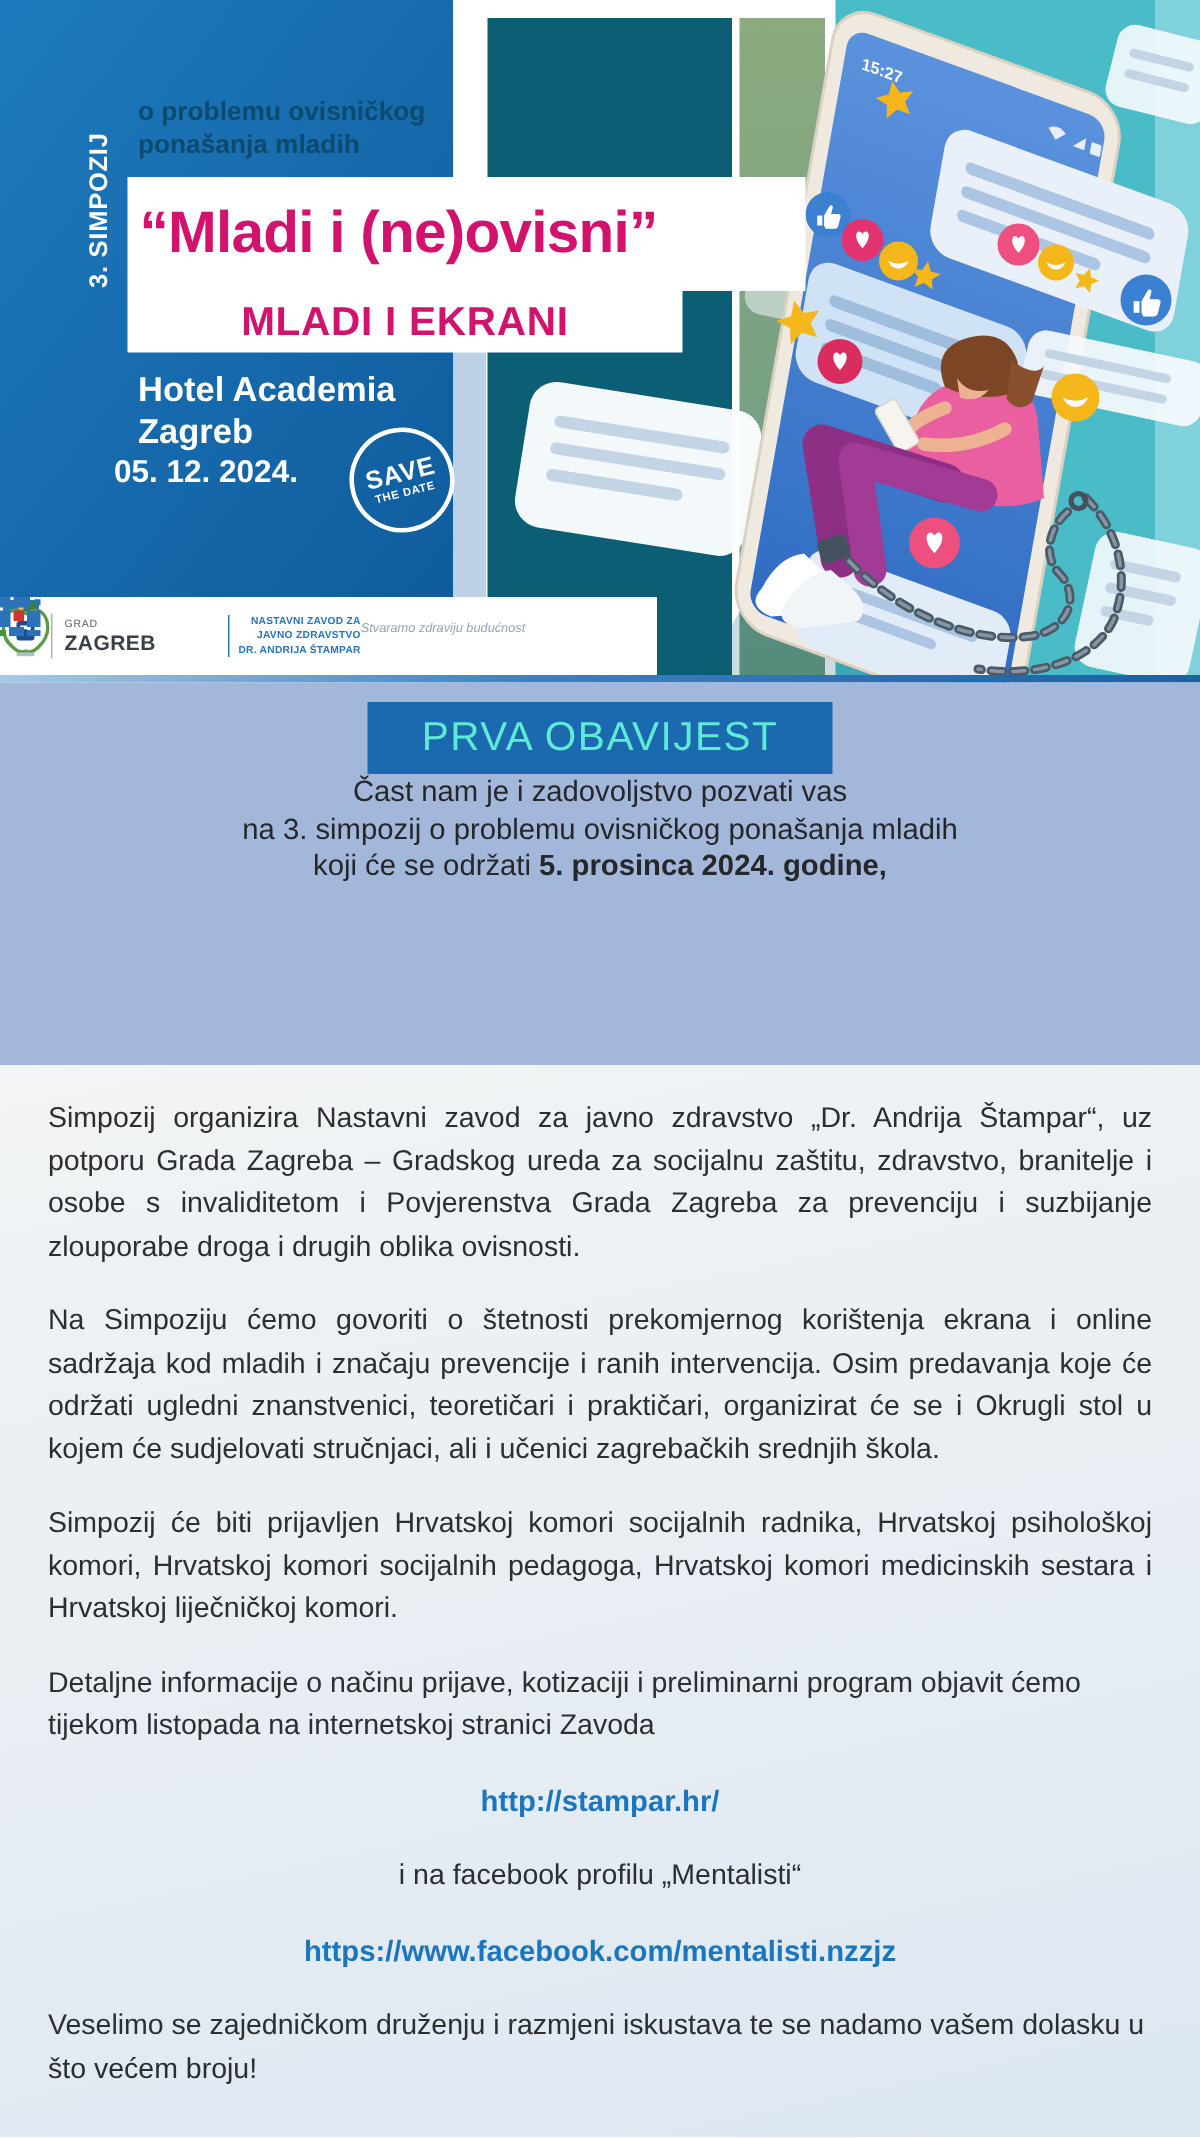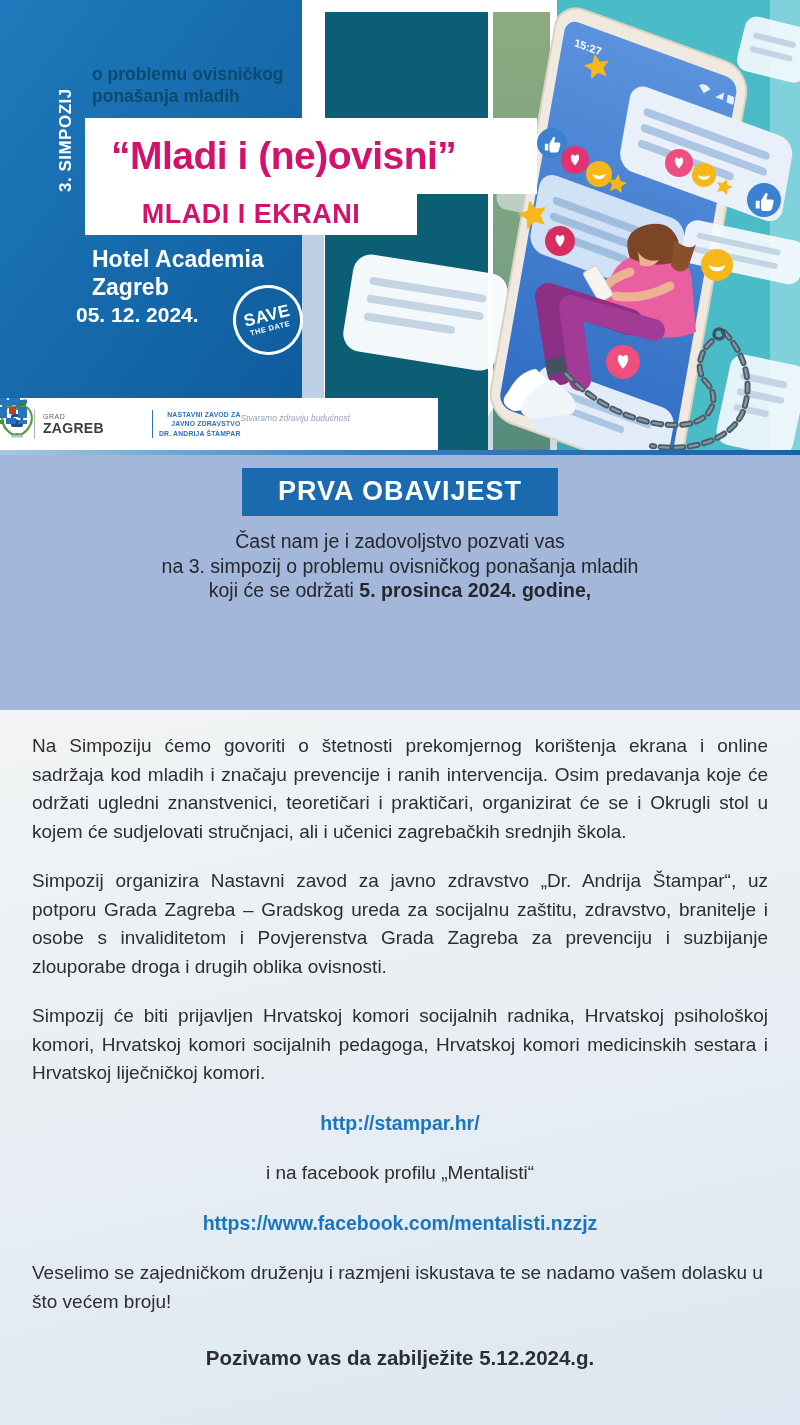--- a/index.html
+++ b/index.html
@@ -7,23 +7,23 @@
         font-family:"Liberation Sans", sans-serif;background:#fff;}
 
   
   .banner{position:absolute;left:0;top:0;width:800px;height:455px;background:#fff;}
   .banner svg{position:absolute;left:0;top:0;}
   .vtext{position:absolute;left:56px;top:192px;transform:rotate(-90deg);transform-origin:0 0;
          color:#fff;font-weight:bold;font-size:17px;letter-spacing:.5px;white-space:nowrap;}
   .kicker{position:absolute;left:92px;top:63px;color:#0c4a6e;font-weight:bold;
           font-size:17.5px;line-height:1.28;}
   .titlebox1{position:absolute;left:85px;top:118px;width:452px;height:76px;background:#fff;
-             display:flex;align-items:center;padding-left:26px;box-sizing:border-box;}
+             display:flex;align-items:center;padding-left:8px;box-sizing:border-box;}
   .titlebox1 span{color:#d2136e;font-weight:bold;font-size:39px;letter-spacing:-0.5px;white-space:nowrap;}
-  .titlebox2{position:absolute;left:85px;top:194px;width:332px;height:41px;background:#fff;
+  .titlebox2{position:absolute;left:85px;top:194px;width:370px;height:41px;background:#fff;
              display:flex;align-items:center;justify-content:center;}
   .titlebox2 span{color:#d2136e;font-weight:bold;font-size:27px;letter-spacing:.5px;}
   .venue{position:absolute;left:92px;top:245px;color:#fff;font-weight:bold;font-size:23px;line-height:1.22;}
   .bigdate{position:absolute;left:76px;top:303px;color:#fff;font-weight:bold;font-size:21px;}
   .stamp{position:absolute;left:233px;top:285px;width:64px;height:64px;border:3px solid #fff;
          border-radius:50%;transform:rotate(-14deg);color:#fff;display:flex;flex-direction:column;
          align-items:center;justify-content:center;line-height:1;}
   .stamp .s1{font-weight:bold;font-size:17px;letter-spacing:.5px;}
   .stamp .s2{font-weight:bold;font-size:7.5px;letter-spacing:.5px;margin-top:1px;}
 
@@ -39,24 +39,24 @@
   .lg-apple{margin-left:24px;}
   .lg-stampar{margin-left:18px;display:flex;flex-direction:row;text-align:right;}
   .lg-st-row{display:flex;align-items:center;}
   .lg-st-text{margin-left:6px;padding-left:6px;border-left:1px solid #2a72b9;
               font-size:6.8px;font-weight:bold;color:#2a72b9;line-height:1.35;letter-spacing:.2px;}
   .lg-tagline{font-size:8.5px;font-style:italic;color:#94a2b3;margin-top:3px;}
 
   
   .announce{position:absolute;left:0;top:455px;width:800px;height:255px;background:#a3b7da;
             text-align:center;box-sizing:border-box;padding-top:13px;color:#25272b;}
-  .badge{display:inline-block;background:#1b69ae;color:#ffffff;font-weight:bold;font-size:27px;
+  .badge{display:inline-block;background:#1b69ae;color:#5eead4;font-weight:normal;font-size:27px;
          letter-spacing:1px;padding:8px 36px 9px;}
   .an-line{font-size:19.5px;line-height:1.26;}
-  .an-lines{margin-top:13px;}
+  .an-lines{margin-top:0;}
   .an-title{font-size:23.5px;font-weight:bold;margin:15px 0 12px;}
   .an-bold{font-weight:bold;}
 
   
   .bodysec{position:absolute;left:0;top:710px;width:800px;height:715px;box-sizing:border-box;
            background:linear-gradient(168deg,#f2f4f5 0%,#eaeff3 40%,#dde7f1 100%);
            padding:22px 32px 0;color:#2c2e31;font-size:19px;line-height:1.5;}
   .bodysec p{margin:0 0 21px;}
   .just{text-align:justify;}
   .linkline{text-align:center;margin:0 0 21px;}
@@ -300,23 +300,24 @@
   <div class="announce">
     <div class="badge">PRVA OBAVIJEST</div>
     <div class="an-lines">
       <div class="an-line">Čast nam je i zadovoljstvo pozvati vas</div>
       <div class="an-line">na 3. simpozij o problemu ovisničkog ponašanja mladih</div>
     </div>
     <div class="an-line"><span>koji će se održati </span><span class="an-bold">5. prosinca 2024. godine,</span></div>
   </div>
 
   <div class="bodysec">
+    <p class="just">Simpozij organizira Nastavni zavod za javno zdravstvo „Dr. Andrija Štampar“, uz potporu Grada Zagreba – Gradskog ureda za socijalnu zaštitu, zdravstvo, branitelje i osobe s invaliditetom i Povjerenstva Grada Zagreba za prevenciju i suzbijanje zlouporabe droga i drugih oblika ovisnosti.</p>
     <p class="just">Na Simpoziju ćemo govoriti o štetnosti prekomjernog korištenja ekrana i online sadržaja kod mladih i značaju prevencije i ranih intervencija. Osim predavanja koje će održati ugledni znanstvenici, teoretičari i praktičari, organizirat će se i Okrugli stol u kojem će sudjelovati stručnjaci, ali i učenici zagrebačkih srednjih škola.</p>
-    <p class="just">Simpozij organizira Nastavni zavod za javno zdravstvo „Dr. Andrija Štampar“, uz potporu Grada Zagreba – Gradskog ureda za socijalnu zaštitu, zdravstvo, branitelje i osobe s invaliditetom i Povjerenstva Grada Zagreba za prevenciju i suzbijanje zlouporabe droga i drugih oblika ovisnosti.</p>
     <p class="just">Simpozij će biti prijavljen Hrvatskoj komori socijalnih radnika, Hrvatskoj psihološkoj komori, Hrvatskoj komori socijalnih pedagoga, Hrvatskoj komori medicinskih sestara i Hrvatskoj liječničkoj komori.</p>
+    <p>Detaljne informacije o načinu prijave, kotizaciji i preliminarni program objavit ćemo tijekom listopada na internetskoj stranici Zavoda</p>
     <div class="linkline"><a href="#">http://stampar.hr/</a></div>
     <div class="fbline">i na facebook profilu „Mentalisti“</div>
     <div class="linkline"><a href="#">https://www.facebook.com/mentalisti.nzzjz</a></div>
     <p>Veselimo se zajedničkom druženju i razmjeni iskustava te se nadamo vašem dolasku u što većem broju!</p>
     <div class="cta">
       <div>Pozivamo vas da zabilježite 5.12.2024.g.</div>
 
     </div>
 
   </div>

